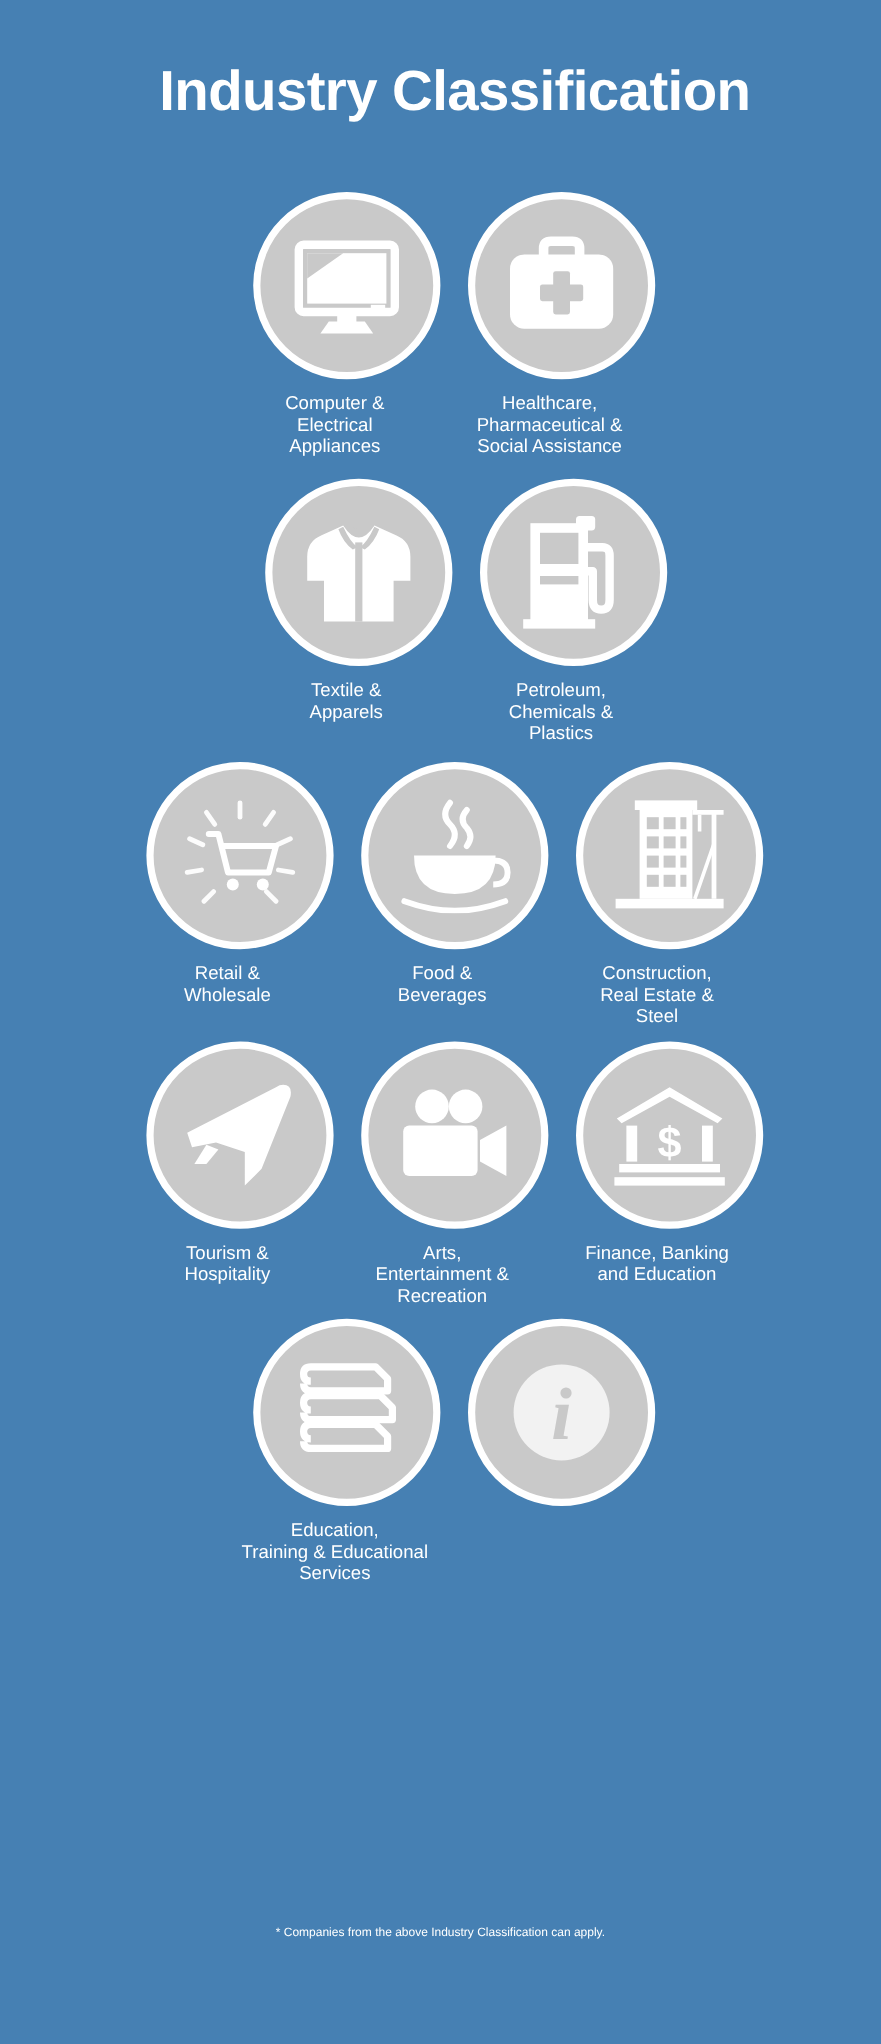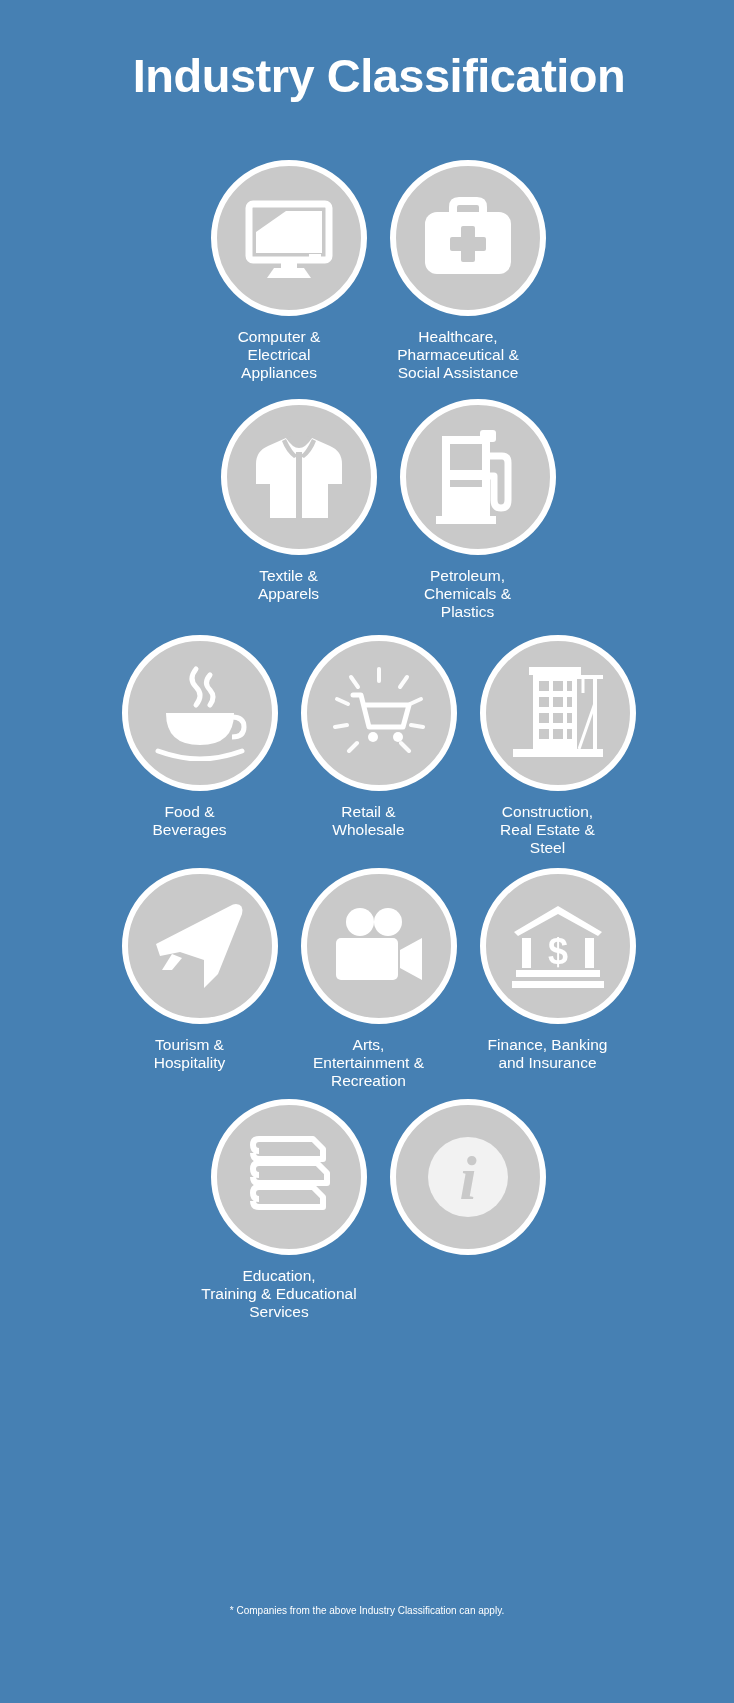--- a/index.html
+++ b/index.html
@@ -154,34 +154,20 @@
           </svg>
         </div>
         <div class="label">Petroleum,
 Chemicals &amp;
 Plastics</div>
       </div>
 
     </div>
 
     <div class="row row3">
-      <div class="cell">
-        <div class="circle-wrap">
-          <svg width="100" height="96" viewBox="0 0 100 96">
-            <path d="M46 4 Q38 14 46 22 Q54 30 46 40" fill="none" stroke="#ffffff" stroke-width="5" stroke-linecap="round"></path>
-            <path d="M60 10 Q53 18 60 25 Q66 32 60 40" fill="none" stroke="#ffffff" stroke-width="5" stroke-linecap="round"></path>
-            <path d="M16 48 L84 48 Q84 80 50 80 Q16 80 16 48 Z" fill="#ffffff"></path>
-            <path d="M82 52 Q94 52 94 62 Q94 72 82 72" fill="none" stroke="#ffffff" stroke-width="5"></path>
-            <path d="M8 86 Q30 94 50 94 Q70 94 92 86" fill="none" stroke="#ffffff" stroke-width="5" stroke-linecap="round"></path>
-          </svg>
-        </div>
-        <div class="label">Food &amp;
-Beverages</div>
-      </div>
-
       <div class="cell">
         <div class="circle-wrap">
           <svg width="100" height="96" viewBox="0 0 100 96">
             <g stroke="#ffffff" stroke-width="4" stroke-linecap="round" opacity="0.95">
               <line x1="50" y1="4" x2="50" y2="16"></line>
               <line x1="22" y1="12" x2="29" y2="22"></line>
               <line x1="78" y1="12" x2="71" y2="22"></line>
               <line x1="8" y1="34" x2="19" y2="39"></line>
               <line x1="92" y1="34" x2="81" y2="39"></line>
               <line x1="6" y1="62" x2="18" y2="60"></line>
@@ -189,20 +175,34 @@
               <line x1="20" y1="86" x2="28" y2="78"></line>
               <line x1="80" y1="86" x2="72" y2="78"></line>
             </g>
             <path d="M24 30 L32 30 L40 62 L74 62 L80 40 L36 40" fill="none" stroke="#ffffff" stroke-width="5" stroke-linecap="round" stroke-linejoin="round"></path>
             <circle cx="44" cy="72" r="5" fill="#ffffff"></circle>
             <circle cx="69" cy="72" r="5" fill="#ffffff"></circle>
           </svg>
         </div>
         <div class="label">Retail &amp;
 Wholesale</div>
+      </div>
+
+      <div class="cell">
+        <div class="circle-wrap">
+          <svg width="100" height="96" viewBox="0 0 100 96">
+            <path d="M46 4 Q38 14 46 22 Q54 30 46 40" fill="none" stroke="#ffffff" stroke-width="5" stroke-linecap="round"></path>
+            <path d="M60 10 Q53 18 60 25 Q66 32 60 40" fill="none" stroke="#ffffff" stroke-width="5" stroke-linecap="round"></path>
+            <path d="M16 48 L84 48 Q84 80 50 80 Q16 80 16 48 Z" fill="#ffffff"></path>
+            <path d="M82 52 Q94 52 94 62 Q94 72 82 72" fill="none" stroke="#ffffff" stroke-width="5"></path>
+            <path d="M8 86 Q30 94 50 94 Q70 94 92 86" fill="none" stroke="#ffffff" stroke-width="5" stroke-linecap="round"></path>
+          </svg>
+        </div>
+        <div class="label">Food &amp;
+Beverages</div>
       </div>
 
       <div class="cell">
         <div class="circle-wrap">
           <svg width="102" height="100" viewBox="0 0 102 100">
             <rect x="26" y="10" width="44" height="76" fill="#ffffff"></rect>
             <g fill="#c9c9c9">
               <rect x="32" y="18" width="10" height="10"></rect>
               <rect x="46" y="18" width="10" height="10"></rect>
               <rect x="60" y="18" width="5" height="10"></rect>
@@ -261,21 +261,21 @@
           <svg width="100" height="88" viewBox="0 0 100 88">
             <path d="M50 4 L94 30 L90 34 L50 12 L10 34 L6 30 Z" fill="#ffffff"></path>
             <rect x="14" y="36" width="9" height="30" fill="#ffffff"></rect>
             <rect x="77" y="36" width="9" height="30" fill="#ffffff"></rect>
             <rect x="8" y="68" width="84" height="7" fill="#ffffff"></rect>
             <rect x="4" y="79" width="92" height="7" fill="#ffffff"></rect>
             <text x="50" y="62" font-family="'Liberation Sans', sans-serif" font-size="36" font-weight="bold" fill="#ffffff" text-anchor="middle">$</text>
           </svg>
         </div>
         <div class="label">Finance, Banking
-and Insurance</div>
+and Education</div>
       </div>
     </div>
 
     <div class="row row5">
       <div class="cell">
         <div class="circle-wrap">
           <svg width="100" height="92" viewBox="0 0 100 92">
             <g fill="none" stroke="#ffffff" stroke-width="6" stroke-linejoin="round">
               <path d="M20 20 Q14 20 14 14 Q14 8 20 8 L74 8 L84 18 L84 28 L20 28 Q14 28 14 22"></path>
               <path d="M20 44 Q14 44 14 38 Q14 32 20 32 L78 32 L88 42 L88 52 L20 52 Q14 52 14 46"></path>

